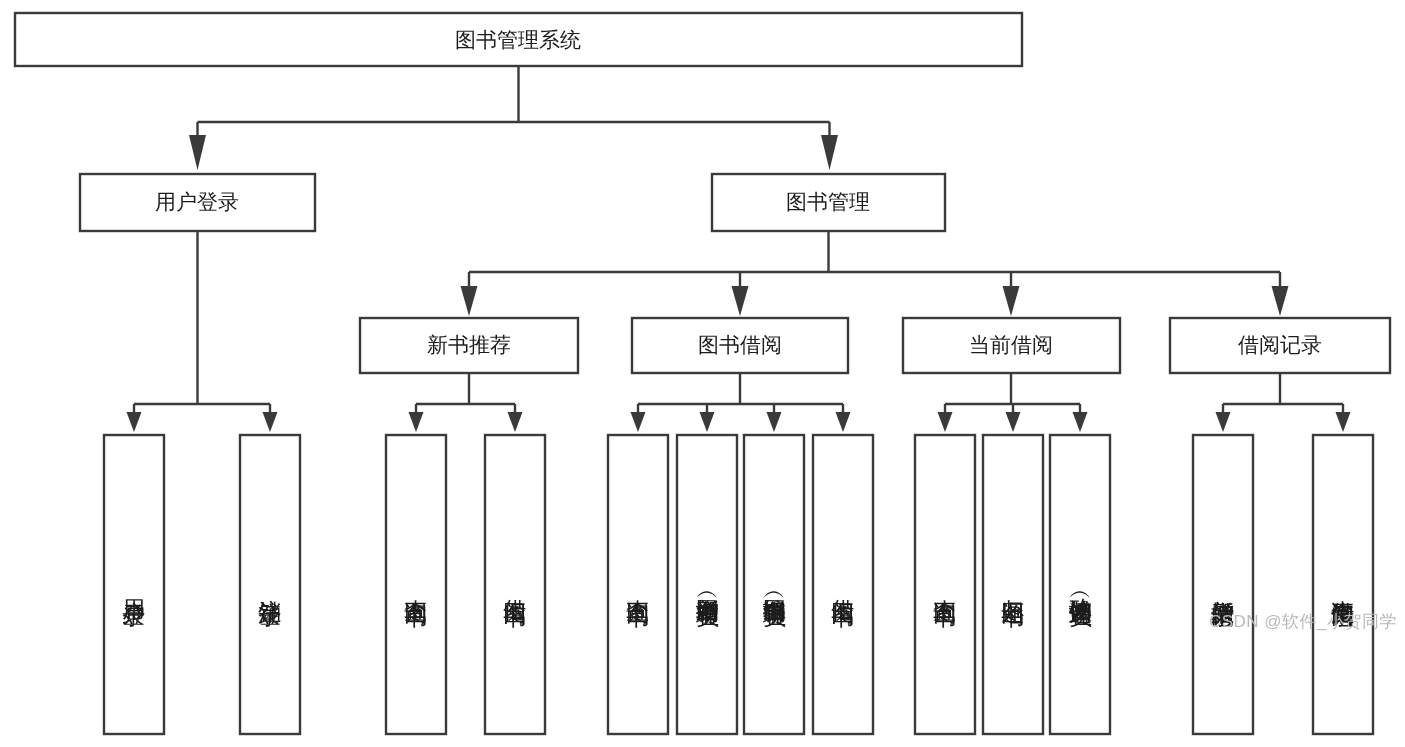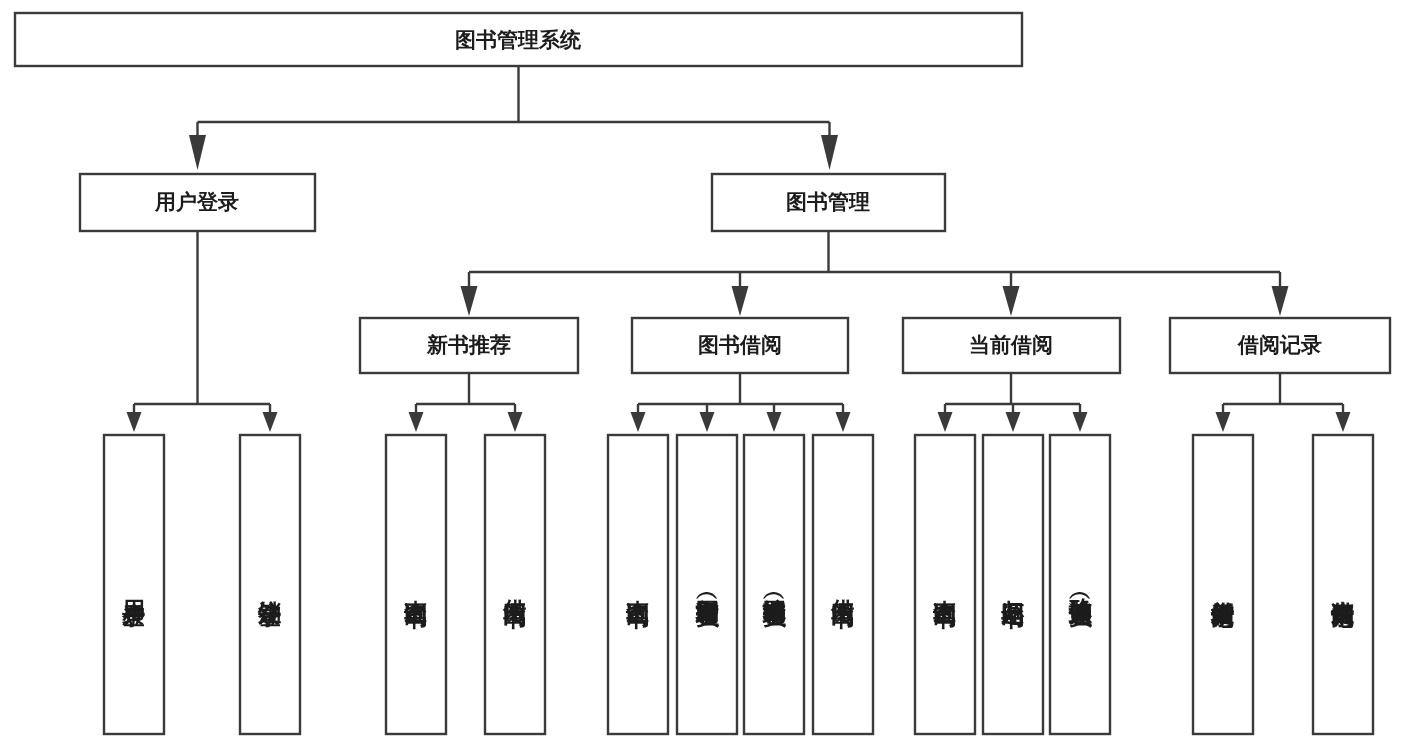--- a/index.html
+++ b/index.html
@@ -11,21 +11,20 @@
     width: 1405px;
     height: 747px;
     font-family: "Liberation Sans", "DejaVu Sans", sans-serif;
     overflow: hidden;
   }
   #diagram-root {
     position: relative;
     width: 1405px;
     height: 639px;
     background: #ffffff;
-    font-weight: bold;
   }
   svg.diagram {
     position: absolute;
     top: 0;
     left: 0;
     width: 1405px;
     height: 747px;
     display: block;
   }
   .node-rect {
@@ -292,14 +291,15 @@
       <rect class="node-rect" x="1313" y="435" width="60" height="299"></rect>
       <foreignObject x="1313" y="435" width="60" height="299">
         <div xmlns="http://www.w3.org/1999/xhtml" style="width:60px;height:299px;display:flex;align-items:center;justify-content:center;">
           <div style="writing-mode:vertical-rl;text-orientation:upright;font-family:'Liberation Sans','DejaVu Sans',sans-serif;font-size:23px;color:#1c1c1c;line-height:1.15;letter-spacing:1px;text-align:center;">查询借阅记录</div>
         </div>
       </foreignObject>
     </g>
 
   </svg>
 
+  <div class="watermark">CSDN @软件_小贺同学</div>
 
 </div>
 
 </body></html>

